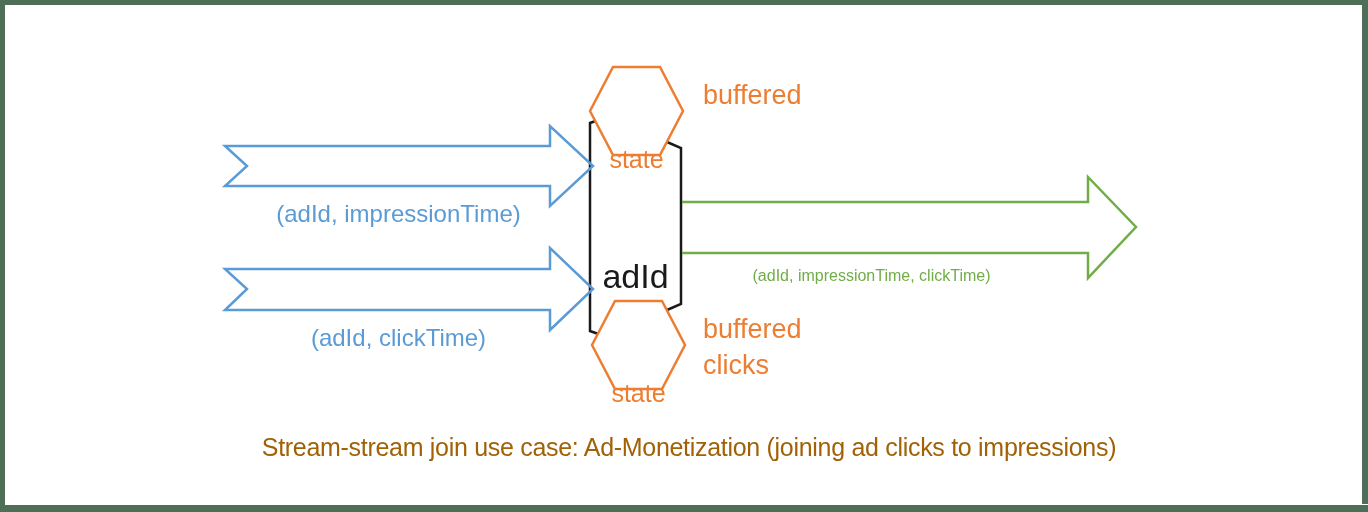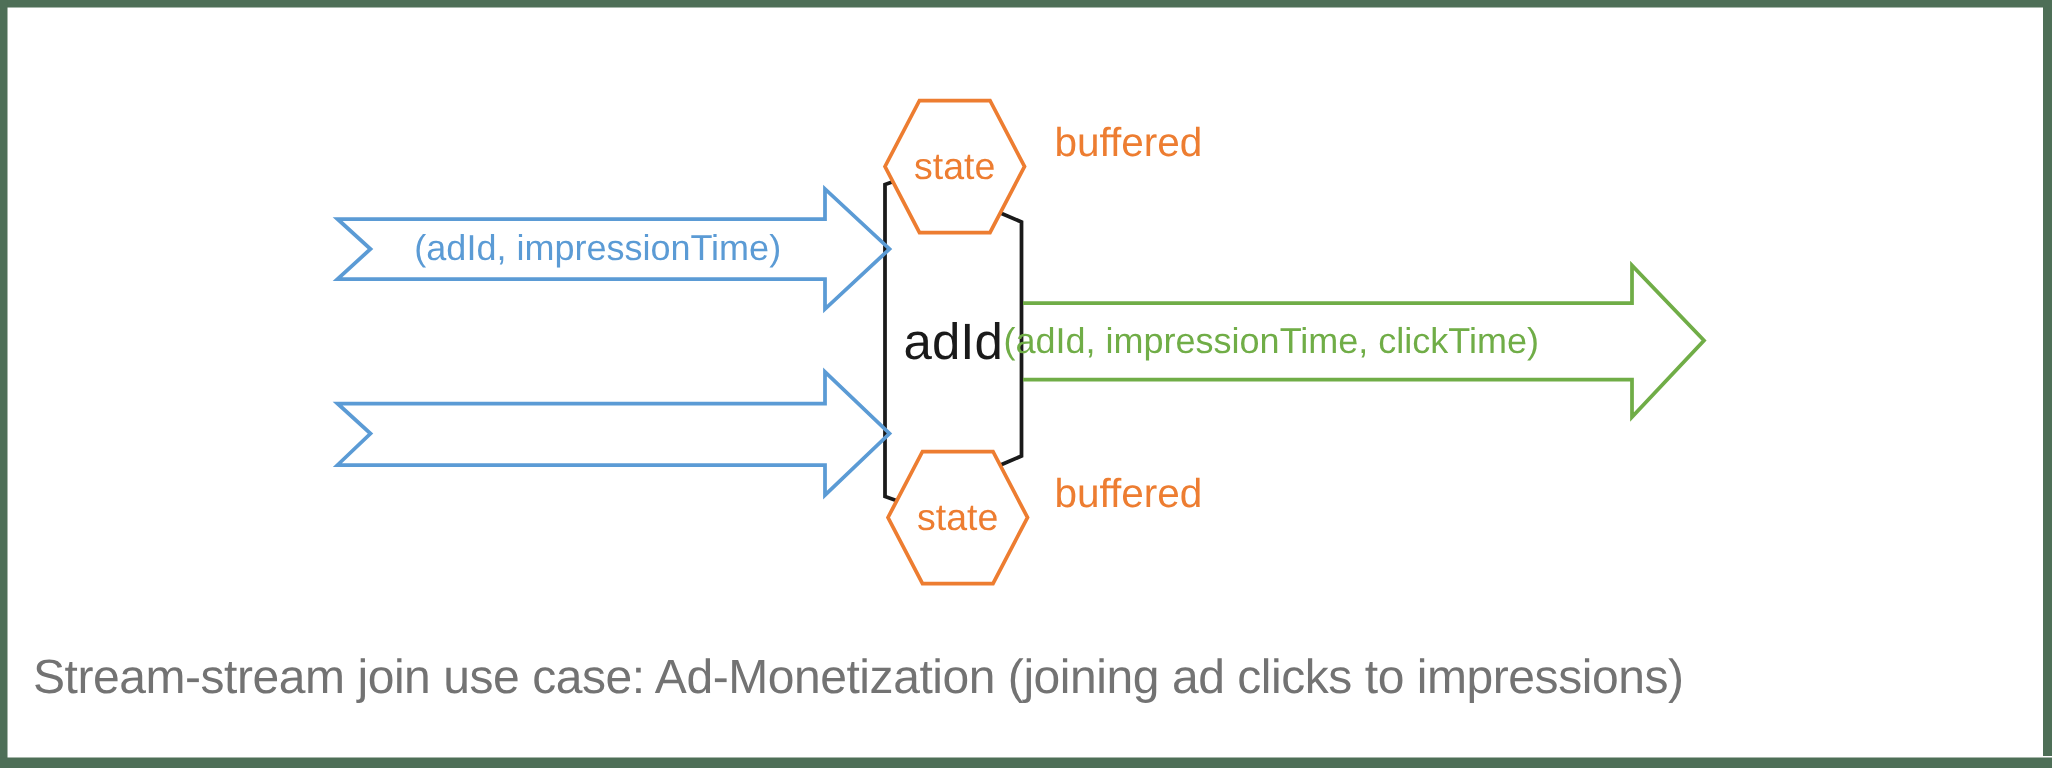--- a/index.html
+++ b/index.html
@@ -21,39 +21,39 @@
   .frame-right  { left: 1362px; top: 0; width: 6px; height: 504px; }
   .frame-bottom { left: 0; top: 505px; width: 1368px; height: 7px; }
 
   svg.shapes { position: absolute; left: 0; top: 0; }
   .stroke-blue   { fill: none; stroke: var(--stream-blue, #5B9BD5); stroke-width: 2.5; stroke-linejoin: miter; }
   .stroke-green  { fill: none; stroke: var(--output-green, #70AD47); stroke-width: 2.5; stroke-linejoin: miter; }
   .stroke-black  { fill: none; stroke: var(--ink-black, #1a1a1a); stroke-width: 2.5; stroke-linejoin: miter; }
   .hexagon       { fill: #ffffff; stroke: var(--state-orange, #ED7D31); stroke-width: 2.5; stroke-linejoin: miter; }
 
   .txt { position: absolute; white-space: nowrap; }
-  .center { text-align: center; }
+  .center { text-align: center; margin-top: 48px; }
 
   .stream-label {
     color: var(--stream-blue, #5B9BD5);
     font-size: 24px;
   }
   .stream-label-1 { left: 247px; top: 146px; width: 303px; height: 44px; line-height: 40px; }
   .stream-label-2 { left: 247px; top: 269px; width: 303px; height: 41px; line-height: 41px; }
 
   .join-label {
     left: 588px; top: 206px; width: 95px; height: 44px; line-height: 44px;
     color: var(--ink-black, #1a1a1a);
     font-size: 34px;
   }
 
   .output-label {
-    left: 650px; top: 202px; width: 395px; height: 34px; line-height: 51px;
+    left: 674px; top: 202px; width: 395px; height: 34px; line-height: 51px;
     color: var(--output-green, #70AD47);
-    font-size: 24px;
+    font-size: 16px;
   }
 
   .state-label {
     color: var(--state-orange, #ED7D31);
     font-size: 25px;
     width: 93px; height: 38px; line-height: 38px;
   }
   .state-label-top    { left: 590px; top: 92px; }
   .state-label-bottom { left: 592px; top: 326px; }
 
@@ -61,23 +61,24 @@
     color: var(--state-orange, #ED7D31);
     font-size: 27px;
     line-height: 36px;
   }
   .buffer-label span { display: block; }
   .buffer-label-top    { left: 703px; top: 77px; }
   .buffer-label-bottom { left: 703px; top: 311px; }
 
   .caption {
     left: 22px; top: 433px; width: 1334px;
-    color: #737373;
-    font-size: 32px;
+    color: #a16207;
+    font-size: 25px;
     letter-spacing: -0.3px;
+    text-align: center;
   }
 </style>
 </head>
 <body>
 
 <div class="figure">
 
   <div class="frame frame-top"></div>
   <div class="frame frame-left"></div>
   <div class="frame frame-right"></div>
@@ -92,32 +93,34 @@
 
     <polygon class="stroke-blue" points="225,146 550,146 550,126 593,166 550,206 550,186 225,186 247,166"></polygon>
     <polygon class="stroke-blue" points="225,269 550,269 550,248 593,289 550,330 550,310 225,310 247,289"></polygon>
 
     <polygon class="hexagon" points="590,111 613,67 660,67 683,111 660,155 613,155"></polygon>
     <polygon class="hexagon" points="592,345 615,301 662,301 685,345 662,389 615,389"></polygon>
   </svg>
 
   <div class="txt stream-label stream-label-1 center">(adId, impressionTime)</div>
 
+  <div class="txt stream-label stream-label-2 center">(adId, clickTime)</div>
 
   <div class="txt join-label center">adId</div>
 
   <div class="txt output-label center">(adId, impressionTime, clickTime)</div>
 
   <div class="txt state-label state-label-top center">state</div>
 
   <div class="txt state-label state-label-bottom center">state</div>
 
   <div class="txt buffer-label buffer-label-top">
     <span>buffered</span>
   </div>
 
   <div class="txt buffer-label buffer-label-bottom">
     <span>buffered</span>
+    <span>clicks</span>
   </div>
 
   <div class="txt caption">Stream-stream join use case: Ad-Monetization (joining ad clicks to impressions)</div>
 
 </div>
 
 </body></html>

